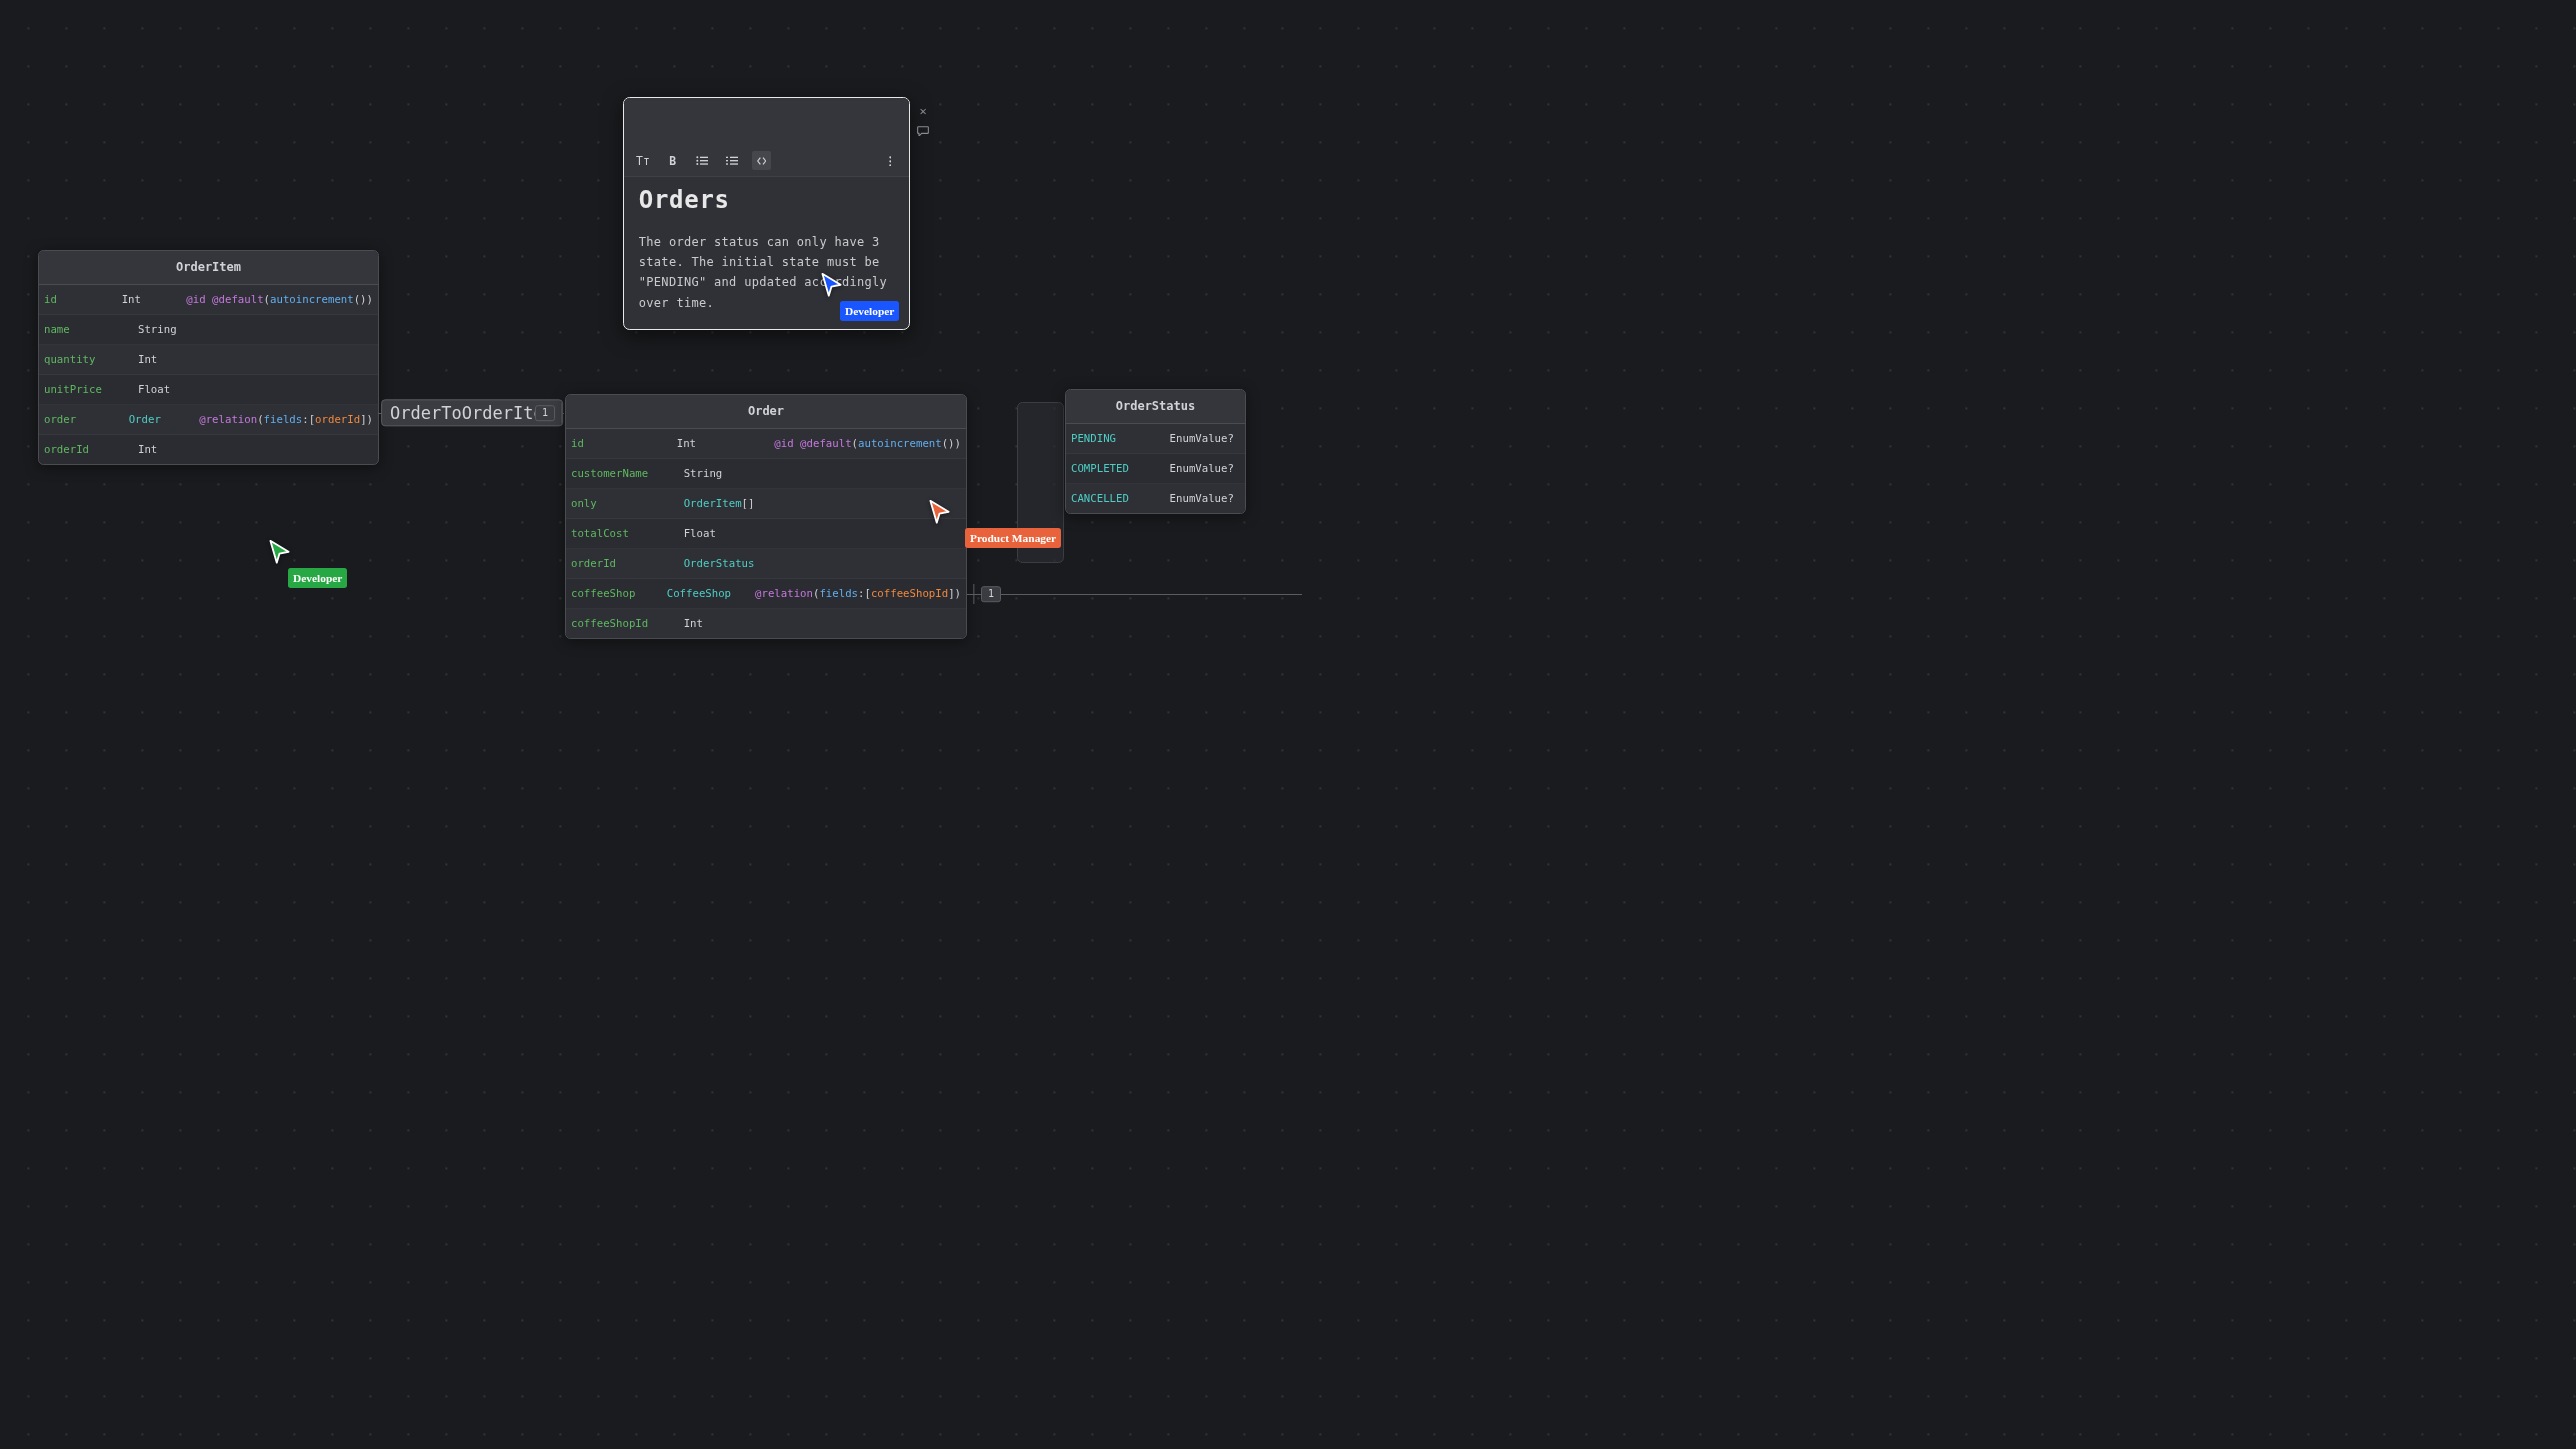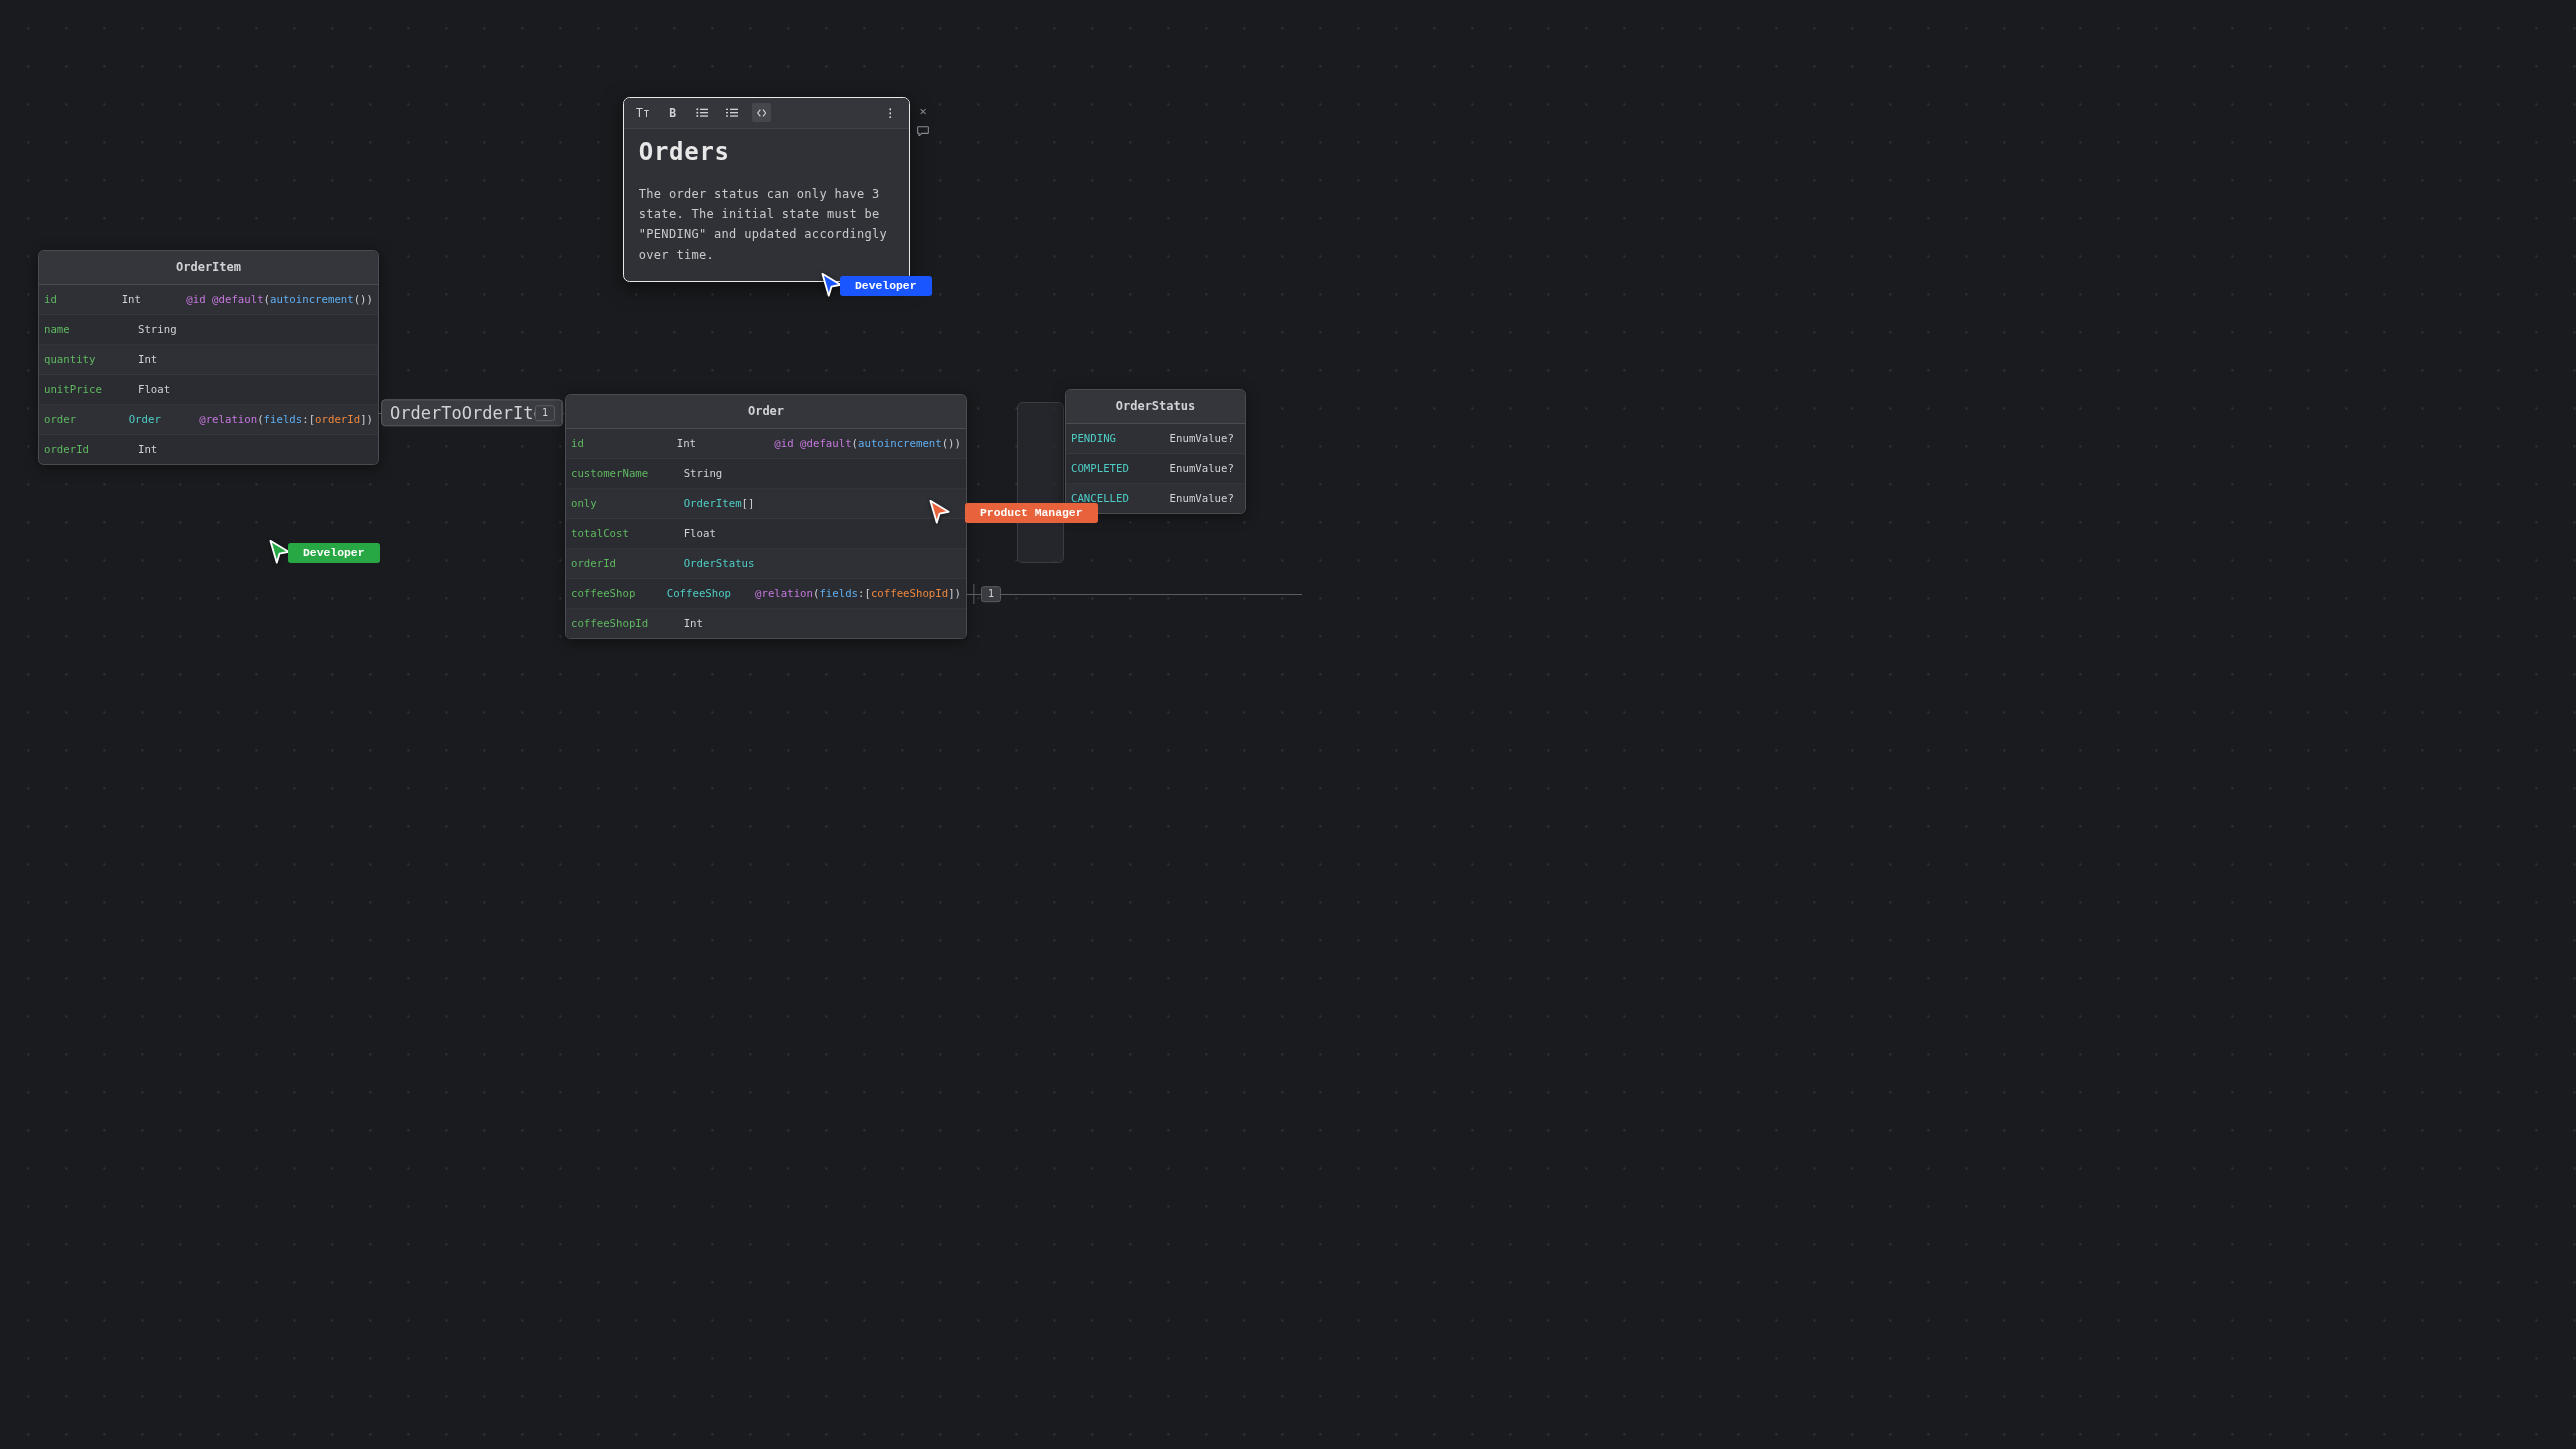--- a/index.html
+++ b/index.html
@@ -91,20 +91,21 @@
     background: #34363c;
     border-radius: 5.4px 5.4px 0 0;
   }
   .note-toolbar .tool {
     width: 19px; height: 19px;
     display: flex; align-items: center; justify-content: center;
     color: var(--text);
     font-size: 11.4px;
     cursor: pointer;
     border-radius: 2.7px;
+    margin-top: 48px;
   }
   .note-toolbar .spacer { flex: 1; }
   .note-body {
     padding: 9.4px 14.8px 16px;
     font-family: ui-monospace, monospace;
   }
   .note-title {
     font-size: 24px;
     font-weight: 600;
     color: #e8e8e8;
@@ -129,27 +130,27 @@
   }
 
   
   .cursor {
     position: absolute;
     pointer-events: none;
   }
   .cursor svg { filter: drop-shadow(0 1.3px 2px rgba(0,0,0,0.5)); }
   .cursor-label {
     position: absolute;
-    top: 4px; left: 20px;
-    padding: 4px 15px;
+    top: 29px; left: 20px;
+    padding: 4px 5px;
     border-radius: 2.7px;
     font-size: 11.4px;
     font-weight: 600;
     color: #fff;
-    font-family: Liberation Mono, monospace;
+    font-family: Liberation Serif, serif;
     white-space: nowrap;
   }
 
   
   .conn {
     position: absolute;
     height: 1.3px;
     background: var(--border-light);
   }
   .conn-node {

